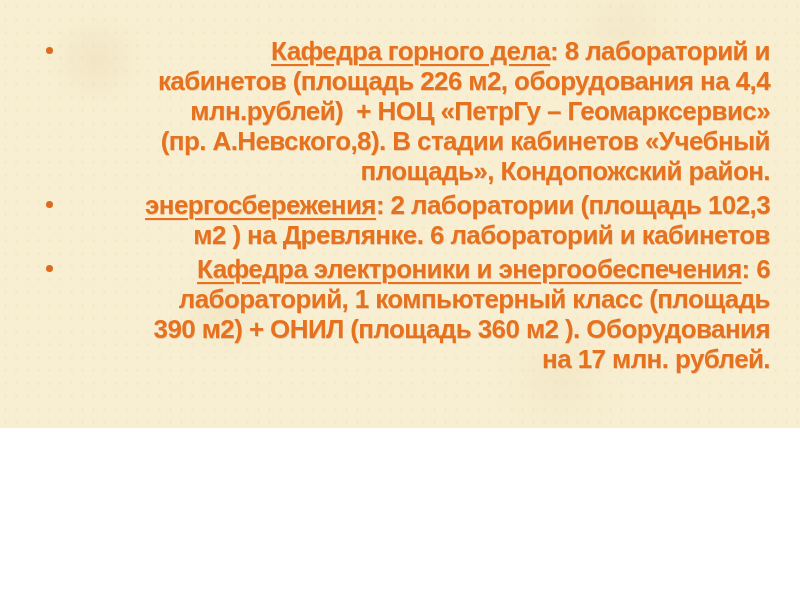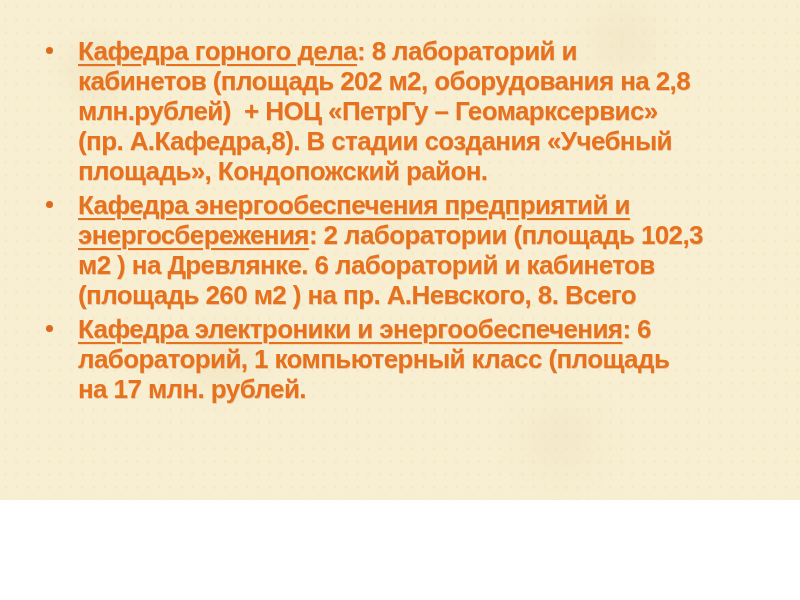--- a/index.html
+++ b/index.html
@@ -5,30 +5,31 @@
   :root{
     --bg:#F8EFD3;
     --accent:#E6711E;
     --dot:#DF691C;
   }
   *{margin:0;padding:0;box-sizing:border-box;}
   html,body{width:800px;height:600px;overflow:hidden;}
   body{font-family:"Liberation Sans", sans-serif;}
   .slide{
     position:relative;
-    width:800px;height:500px;
+    width:800px;height:428px;
     background-color:var(--bg);
     background-image:
       radial-gradient(circle 70px at 12% 14%, rgba(236,221,182,.55), transparent 70%),
       radial-gradient(circle 90px at 78% 8%,  rgba(238,224,186,.45), transparent 70%),
       radial-gradient(circle 80px at 28% 72%, rgba(236,220,180,.45), transparent 70%),
       radial-gradient(circle 100px at 70% 88%,rgba(239,226,190,.5),  transparent 70%),
       radial-gradient(circle 60px at 50% 45%, rgba(240,228,195,.4),  transparent 70%),
       radial-gradient(rgba(226,205,158,.18) 1px, transparent 2px);
     background-size:auto,auto,auto,auto,auto,11px 13px;
+    text-align:right;
   }
   .bullet-list{
     list-style:none;
     padding:36px 30px 0 44px;
   }
   .bullet-item{
     display:grid;
     grid-template-columns:34px 1fr;
     margin-bottom:4px;
     color:var(--accent);
@@ -54,37 +55,36 @@
 </style>
 </head>
 <body>
 
 <main class="slide">
   <ul class="bullet-list">
       <li class="bullet-item">
         <span class="dot"></span>
         <div>
           <div class="line"><span class="u">Кафедра горного дела</span><span>: 8 лабораторий и</span></div>
-          <div class="line"><span>кабинетов (площадь 202 м2, оборудования на 2,8</span></div>
+          <div class="line"><span>кабинетов (площадь 226 м2, оборудования на 4,4</span></div>
           <div class="line"><span>млн.рублей)  + НОЦ «ПетрГу – Геомарксервис»</span></div>
-          <div class="line"><span>(пр. А.Кафедра,8). В стадии создания «Учебный</span></div>
+          <div class="line"><span>(пр. А.Невского,8). В стадии кабинетов «Учебный</span></div>
           <div class="line"><span>площадь», Кондопожский район.</span></div>
         </div>
       </li>
       <li class="bullet-item">
         <span class="dot"></span>
         <div>
-          <div class="line"><span class="u">Кафедра энергообеспечения предприятий и</span></div>
           <div class="line"><span class="u">энергосбережения</span><span>: 2 лаборатории (площадь 102,3</span></div>
           <div class="line"><span>м2 ) на Древлянке. 6 лабораторий и кабинетов</span></div>
-          <div class="line"><span>(площадь 260 м2 ) на пр. А.Невского, 8. Всего</span></div>
         </div>
       </li>
       <li class="bullet-item">
         <span class="dot"></span>
         <div>
           <div class="line"><span class="u">Кафедра электроники и энергообеспечения</span><span>: 6</span></div>
           <div class="line"><span>лабораторий, 1 компьютерный класс (площадь</span></div>
+          <div class="line"><span>390 м2) + ОНИЛ (площадь 360 м2 ). Оборудования</span></div>
           <div class="line"><span>на 17 млн. рублей.</span></div>
         </div>
       </li>
     </ul>
 </main>
 
 </body></html>

